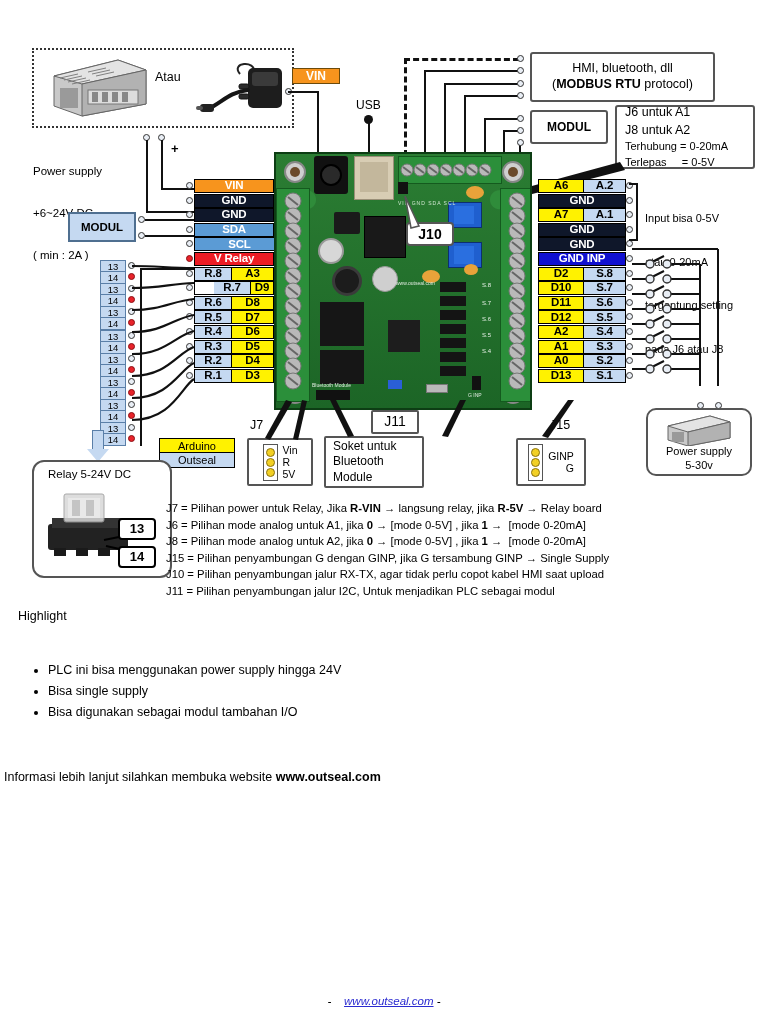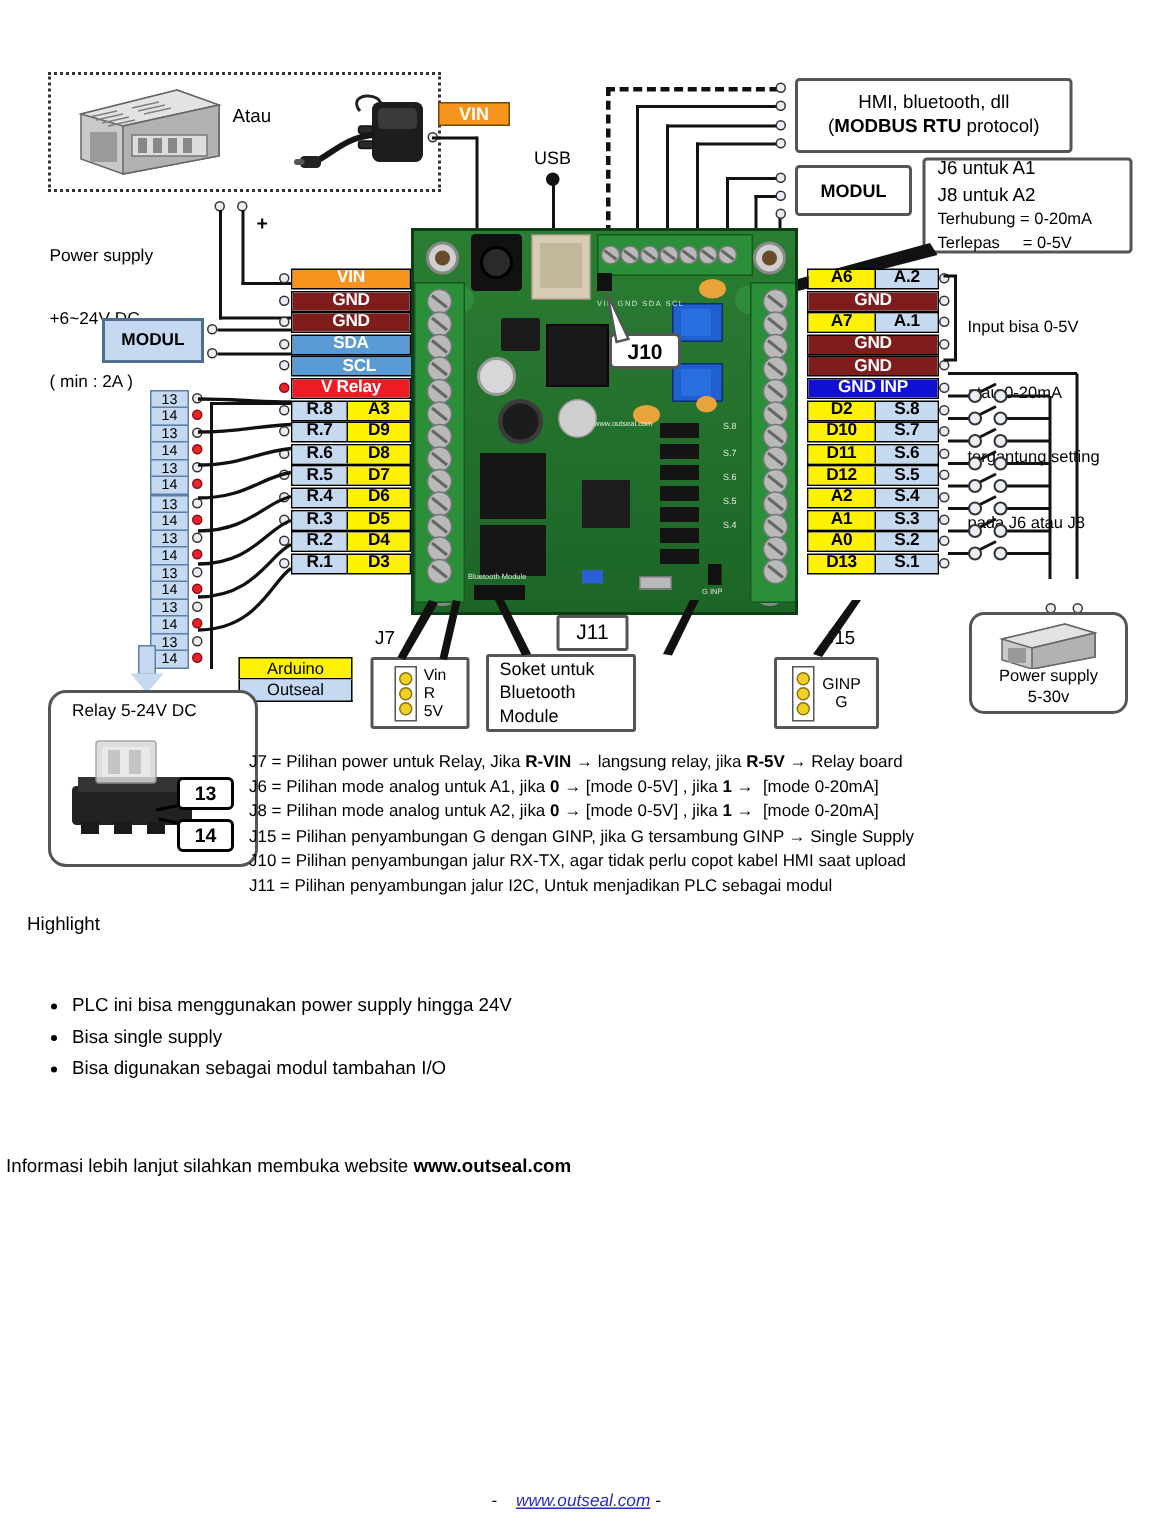--- a/index.html
+++ b/index.html
@@ -27,21 +27,21 @@
   .trow {
     position:absolute; display:flex; align-items:stretch;
     border:1px solid #000; overflow:hidden;
   }
   .trow .cell {
     display:flex; align-items:center; justify-content:center;
     font-size:11.5px; font-weight:bold; line-height:1; letter-spacing:-0.2px;
     white-space:nowrap;
   }
   .c-orange { background:#F7941D; color:#fff; }
-  .c-black  { background:#7f1d1d; color:#fff; }
+  .c-black  { background:#0f172a; color:#fff; }
   .c-blue   { background:#5B9BD5; color:#fff; }
   .c-red    { background:#ED1C24; color:#fff; }
   .c-navy   { background:#1010D0; color:#fff; }
   .c-yellow { background:#FFF200; color:#000; }
   .c-ltblue { background:#C5D9F1; color:#000; }
 
   
   .pairbox {
     position:absolute; width:26px; border:1px solid #5a7fa8;
     background:#C5D9F1;
@@ -250,21 +250,21 @@
       <div class="trow" style="left: 0px; top: 58.4px; width: 91px; height: 14px;">
         <div class="cell c-blue" style="flex: 1 1 0%;">SCL</div>
       </div>
       <div class="trow" style="left: 0px; top: 73px; width: 80px; height: 14px;">
         <div class="cell c-red" style="flex: 1 1 0%;">V Relay</div>
       </div>
       <div class="trow" style="left: 0px; top: 87.6px; width: 80px; height: 14px;">
         <div class="cell c-ltblue" style="width: 36px;">R.8</div>
         <div class="cell c-yellow" style="flex: 1 1 0%; border-left: 1px solid rgb(0, 0, 0);">A3</div>
       </div>
-      <div class="trow" style="left: 0px; top: 102.2px; width: 80px; height: 14px;">
+      <div class="trow" style="left: 0px; top: 102.2px; width: 80px; height: 14px; padding-left: 19px;">
         <div class="cell c-ltblue" style="width: 36px;">R.7</div>
         <div class="cell c-yellow" style="flex: 1 1 0%; border-left: 1px solid rgb(0, 0, 0);">D9</div>
       </div>
       <div class="trow" style="left: 0px; top: 116.8px; width: 80px; height: 14px;">
         <div class="cell c-ltblue" style="width: 36px;">R.6</div>
         <div class="cell c-yellow" style="flex: 1 1 0%; border-left: 1px solid rgb(0, 0, 0);">D8</div>
       </div>
       <div class="trow" style="left: 0px; top: 131.4px; width: 80px; height: 14px;">
         <div class="cell c-ltblue" style="width: 36px;">R.5</div>
         <div class="cell c-yellow" style="flex: 1 1 0%; border-left: 1px solid rgb(0, 0, 0);">D7</div>
@@ -758,21 +758,21 @@
   </svg>
 
   <div class="abs" style="left:550px;top:418px;font-size:12.5px;">J15</div>
   <div class="callout abs sq" style="left:516px;top:438px;width:70px;height:48px;">
     <div style="display:flex;align-items:center;gap:5px;">
       <div style="border:1px solid #555;background:#fff;padding:2px 1px;">
         <div style="width:9px;height:9px;border-radius:50%;background:#F2D024;border:1px solid #8a7210;margin:1px;"></div>
         <div style="width:9px;height:9px;border-radius:50%;background:#F2D024;border:1px solid #8a7210;margin:1px;"></div>
         <div style="width:9px;height:9px;border-radius:50%;background:#F2D024;border:1px solid #8a7210;margin:1px;"></div>
       </div>
-      <div id="j15-pins" style="font-size:10.5px;line-height:12px;text-align:center;">
+      <div id="j15-pins" style="font-size:10.5px;line-height:12px;text-align:right;">
           <div>GINP</div>
           <div>G</div>
         </div>
     </div>
   </div>
   <svg class="abs" style="left:540px;top:400px;" width="36" height="40">
     <polygon points="34,0 28,0 2,36 8,38" fill="#111"></polygon>
   </svg>
 
   <div class="legend" id="jumper-legend" style="left:166px;top:500px;width:600px;"><div><span>J7 = </span><span>Pilihan power untuk Relay, Jika </span><b>R-VIN</b><span> → langsung relay, jika </span><b>R-5V</b><span> → Relay board</span></div><div><span>J6 = </span><span>Pilihan mode analog untuk A1, jika </span><b>0</b><span> → [mode 0-5V] , jika </span><b>1</b><span> →  [mode 0-20mA]</span></div><div><span>J8 = </span><span>Pilihan mode analog untuk A2, jika </span><b>0</b><span> → [mode 0-5V] , jika </span><b>1</b><span> →  [mode 0-20mA]</span></div><div><span>J15 = </span><span>Pilihan penyambungan G dengan GINP, jika G tersambung GINP → Single Supply</span></div><div><span>J10 = </span><span>Pilihan penyambungan jalur RX-TX, agar tidak perlu copot kabel HMI saat upload</span></div><div><span>J11 = </span><span>Pilihan penyambungan jalur I2C, Untuk menjadikan PLC sebagai modul</span></div></div>

